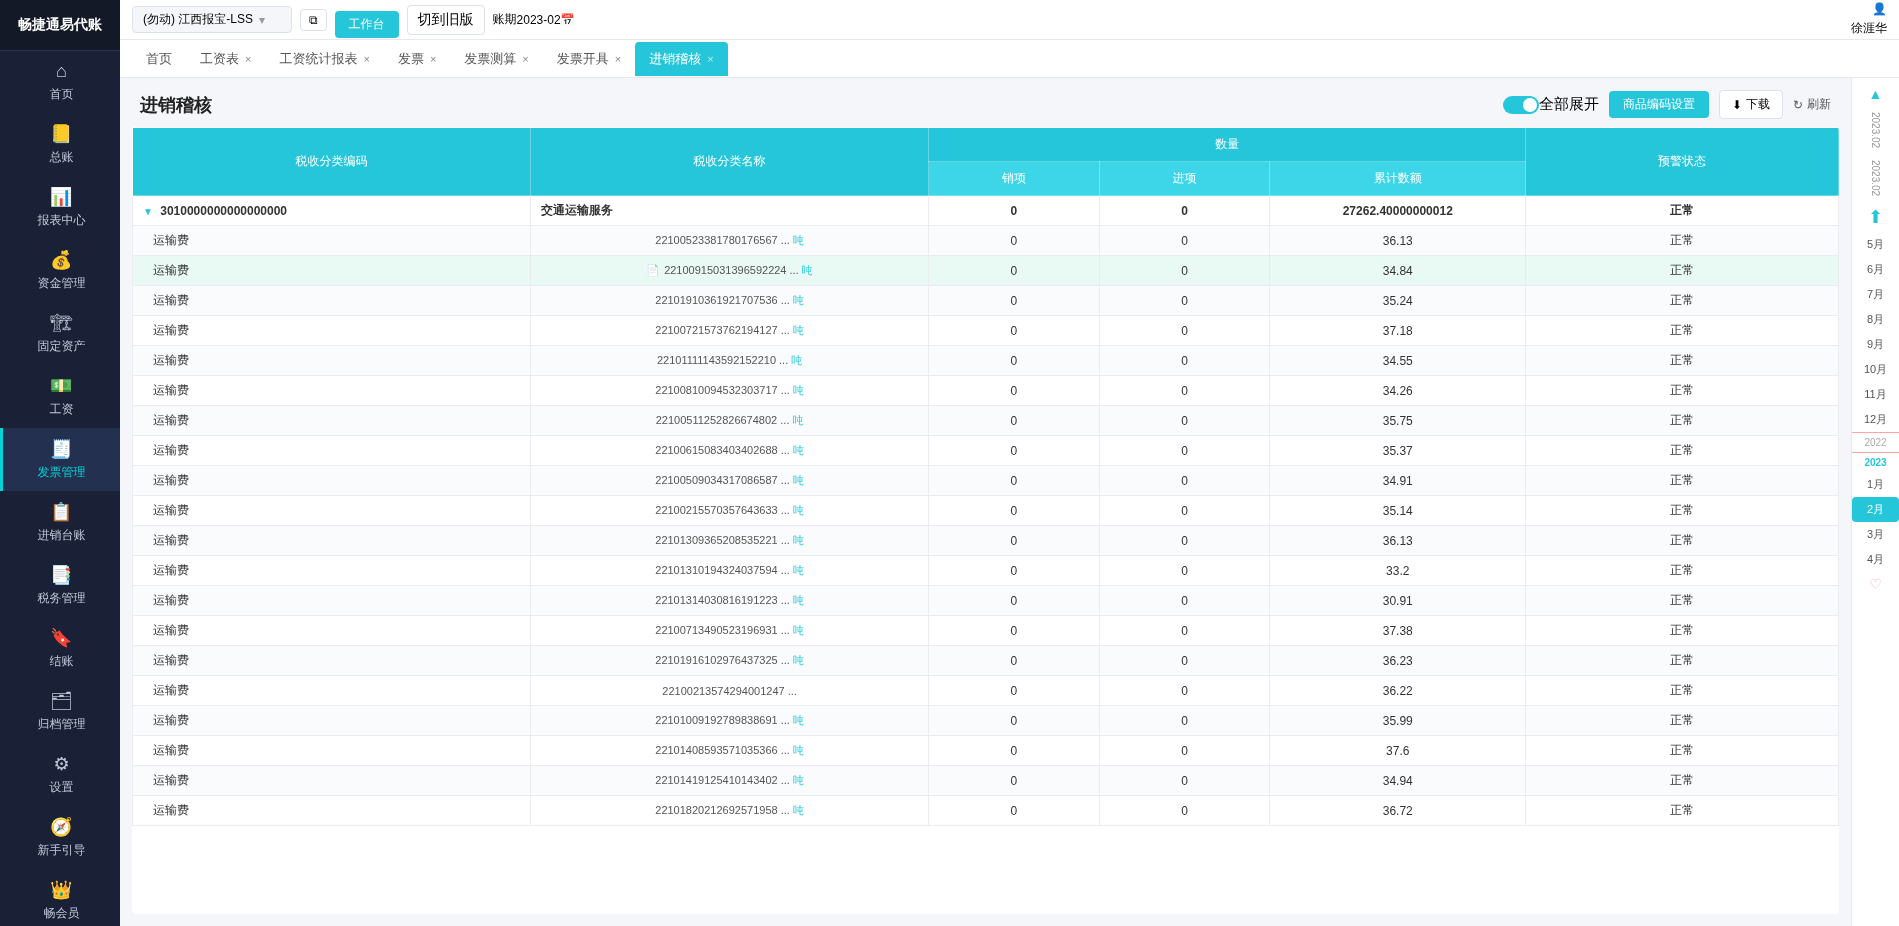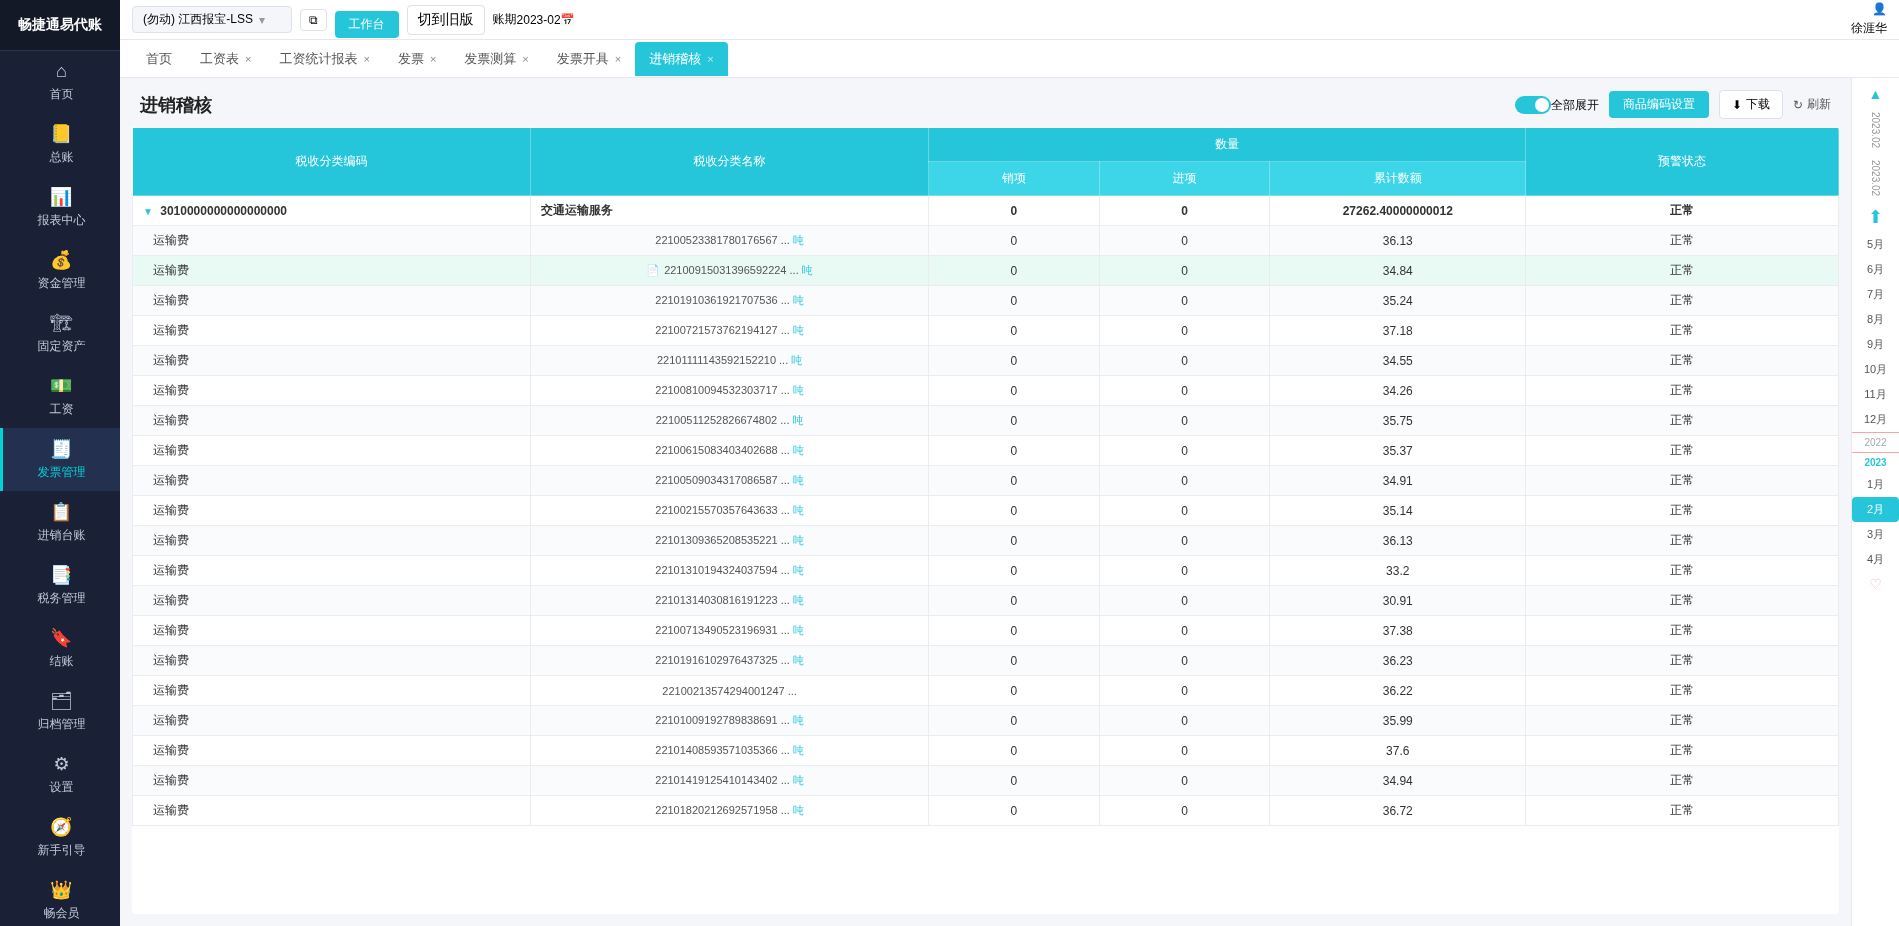--- a/index.html
+++ b/index.html
@@ -183,21 +183,21 @@
       color: #222;
     }
     .header-actions {
       display: flex;
       align-items: center;
       gap: 10px;
     }
     .toggle-btn {
       display: flex;
       align-items: flex-end;
-      font-size: 12px;
+      font-size: 15px;
     }
     .toggle-switch {
       width: 36px;
       height: 18px;
       background: #26c6da;
       border-radius: 9px;
       position: relative;
       cursor: pointer;
     }
     .toggle-switch::after {

